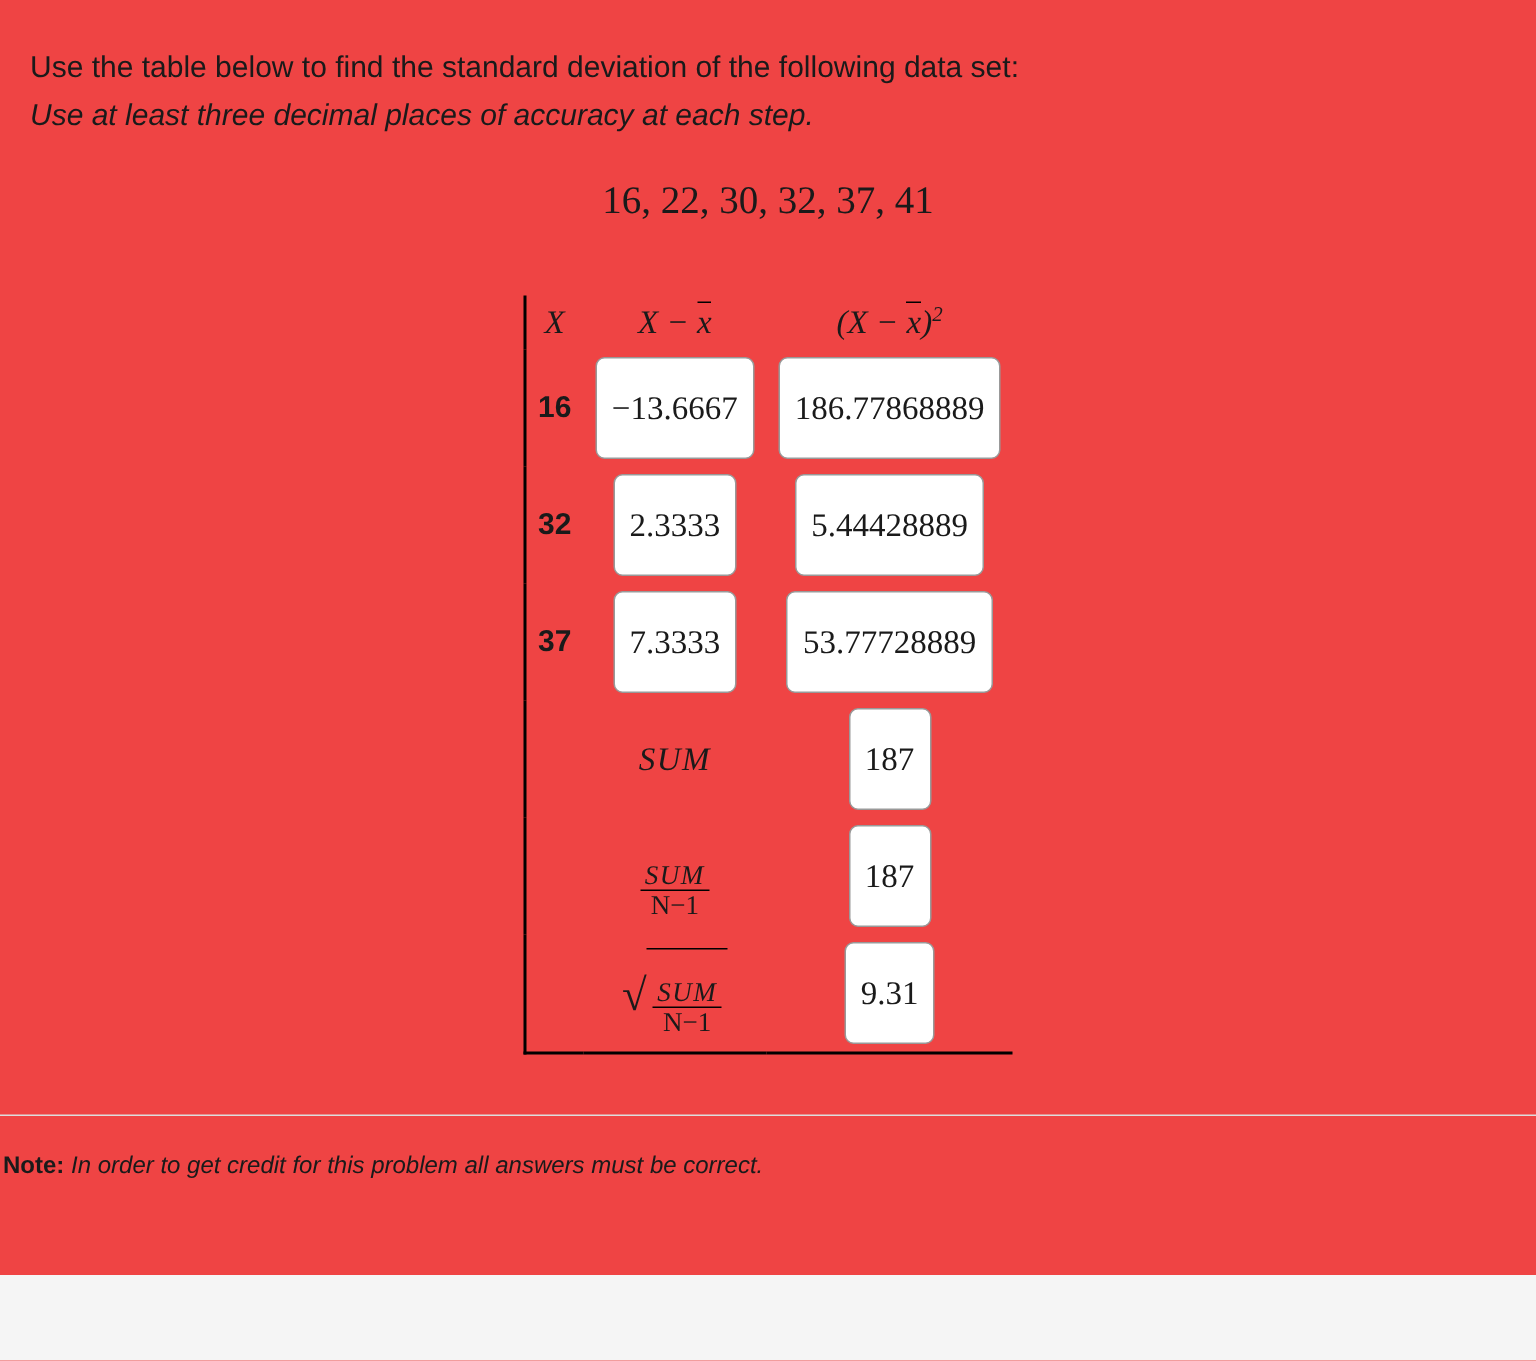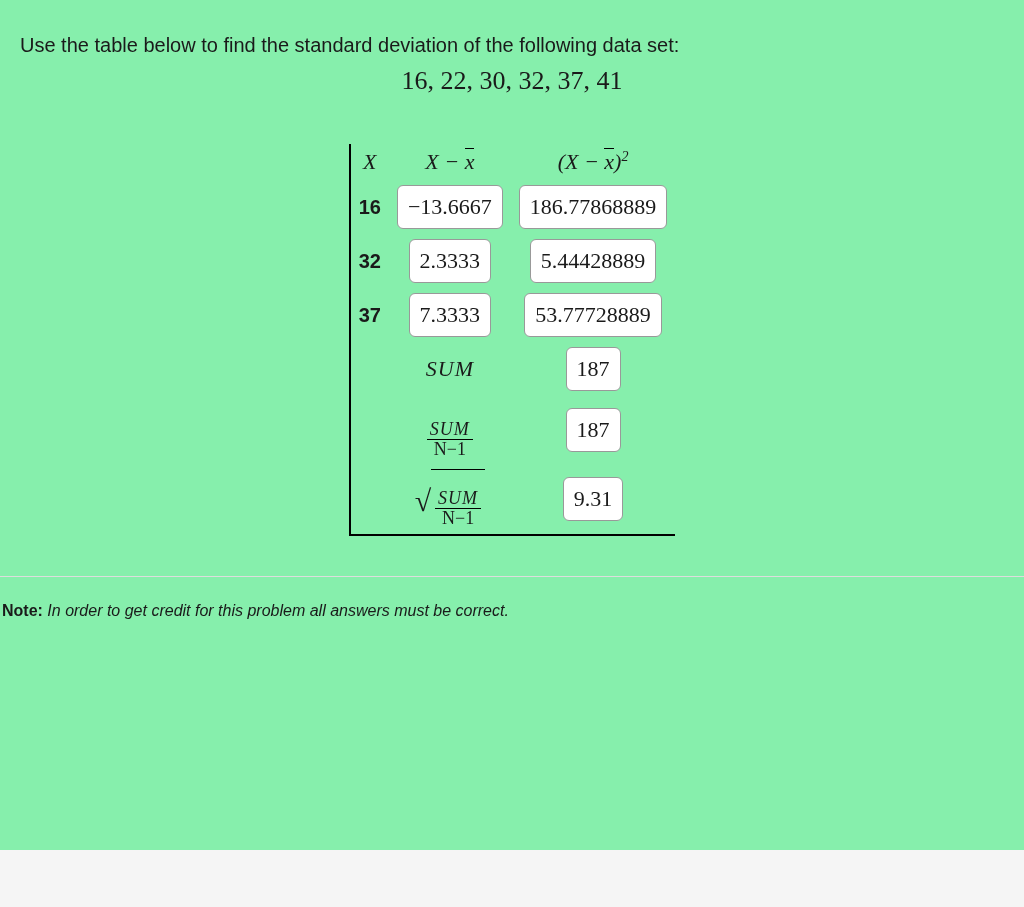--- a/index.html
+++ b/index.html
@@ -5,21 +5,21 @@
   * { box-sizing: border-box; }
   body {
     margin: 0;
     padding: 0;
     font-family: Arial, Helvetica, sans-serif;
     background: #f5f5f5;
     width: 1024px;
     color: #1a1a1a;
   }
   .page {
-    background: #86efac;
+    background: #ef4444;
     padding: 30px 20px 20px 20px;
     min-height: 850px;
     position: relative;
   }
   .instructions {
     font-size: 20px;
     line-height: 1.5;
     margin-bottom: 6px;
   }
   .sub-instructions {
@@ -51,21 +51,21 @@
   }
   table.std th {
     font-weight: normal;
     font-style: italic;
     font-size: 22px;
   }
   .input-box {
     display: inline-block;
     border: 1px solid #999;
     border-radius: 6px;
-    padding: 8px 10px;
+    padding: 20px 10px;
     font-family: "Times New Roman", serif;
     font-size: 22px;
     background: #fff;
     min-width: 40px;
     text-align: left;
   }
   .xcol { font-weight: bold; font-family: Arial, sans-serif; font-size:20px;}
   .math-head { font-style: italic; }
   .bar-x {
     position: relative;
@@ -113,20 +113,21 @@
     margin-left: -18px;
   }
   .note .bold { font-weight: bold; }
   .note .ital { font-style: italic; }
 </style>
 </head>
 <body>
 
 <div class="page">
   <div class="instructions">Use the table below to find the standard deviation of the following data set:</div>
+  <div class="sub-instructions">Use at least three decimal places of accuracy at each step.</div>
   <div class="dataset">16, 22, 30, 32, 37, 41</div>
 
   <div class="table-wrap">
     <table class="std">
       <thead>
         <tr>
           <th><span class="math-head">X</span></th>
           <th>
             <span class="math-head"><span>X − </span><span class="bar-x">x</span></span>
           </th>

